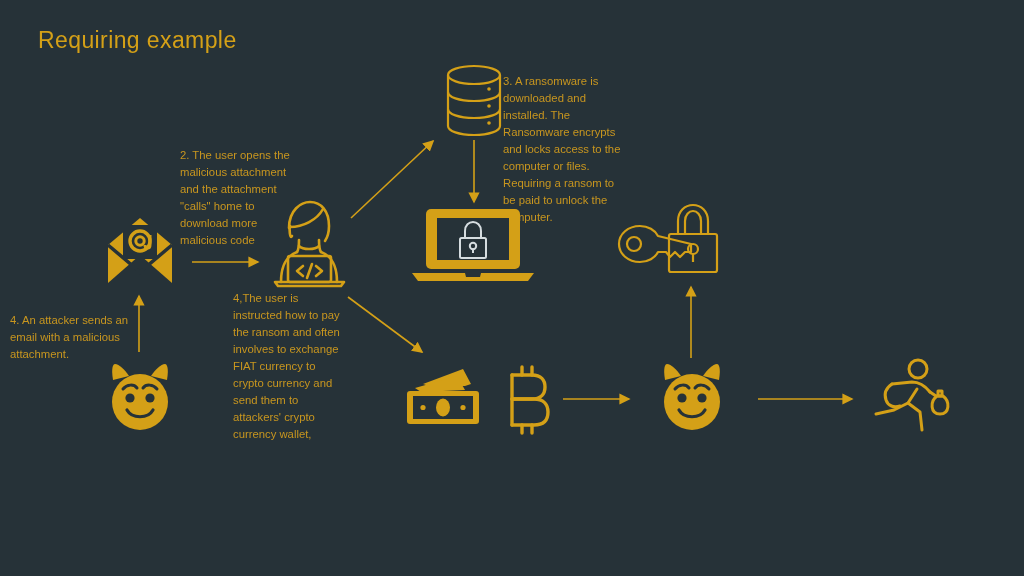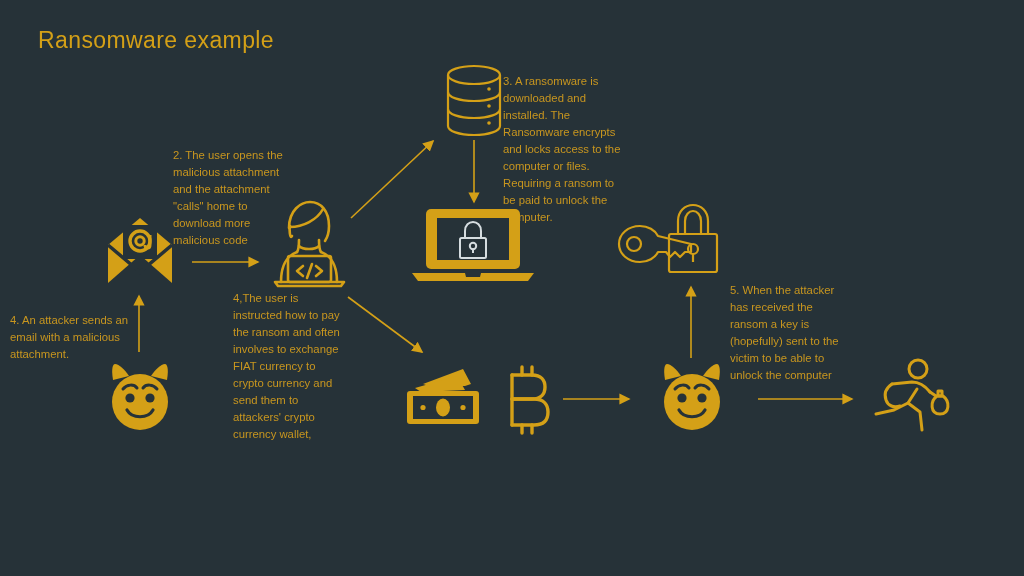--- a/index.html
+++ b/index.html
@@ -31,21 +31,21 @@
   svg{display:block;overflow:visible;}
 
   
   #arrows{position:absolute;left:0;top:0;}
 </style>
 </head>
 <body>
 
 <div id="canvas">
 
-  <div class="title">Ransomware example</div>
+  <div class="title">Requiring example</div>
 
   <svg id="arrows" width="1024" height="576">
     <defs>
       <marker id="ah" markerWidth="7" markerHeight="7" refX="6" refY="3.5" orient="auto">
         <path d="M0,0 L7,3.5 L0,7 z" fill="#d4a017"></path>
       </marker>
     </defs>
     <g stroke="#d4a017" stroke-width="1.6" fill="none" marker-end="url(#ah)">
       <line x1="139" y1="352" x2="139" y2="296"></line>
       <line x1="192" y1="262" x2="258" y2="262"></line>
@@ -53,27 +53,26 @@
       <line x1="474" y1="140" x2="474" y2="202"></line>
       <line x1="348" y1="297" x2="422" y2="352"></line>
       <line x1="563" y1="399" x2="629" y2="399"></line>
       <line x1="691" y1="358" x2="691" y2="287"></line>
       <line x1="758" y1="399" x2="852" y2="399"></line>
     </g>
   </svg>
 
   <div class="caption" style="left:10px;top:312px;width:132px;">4. An attacker sends an email with a malicious attachment.</div>
 
-  <div class="caption" style="left:173px;top:147px;width:120px;">2. The user opens the malicious attachment and the attachment "calls" home to download more malicious code</div>
+  <div class="caption" style="left:180px;top:147px;width:120px;">2. The user opens the malicious attachment and the attachment "calls" home to download more malicious code</div>
 
   <div class="caption" style="left:503px;top:73px;width:118px;">3. A ransomware is downloaded and installed. The Ransomware encrypts and locks access to the computer or files. Requiring a ransom to be paid to unlock the computer.</div>
 
   <div class="caption" style="left:233px;top:290px;width:116px;">4,The user is instructed how to pay the ransom and often involves to exchange FIAT currency to crypto currency and send them to attackers' crypto currency wallet,</div>
 
-  <div class="caption" style="left:730px;top:282px;width:110px;">5. When the attacker has received the ransom a key is (hopefully) sent to the victim to be able to unlock the computer</div>
 
   <div class="node" style="left:101px;top:358px;">
     <svg width="78" height="78" viewBox="0 0 78 78">
       <path d="M12 22 C10 10 12 6 14 6 C18 6 24 12 28 18 Z" fill="#d4a017"></path>
       <path d="M66 22 C68 10 66 6 64 6 C60 6 54 12 50 18 Z" fill="#d4a017"></path>
       <circle cx="39" cy="44" r="28" fill="#d4a017"></circle>
       <circle cx="29" cy="40" r="4.6" fill="#263238"></circle>
       <circle cx="49" cy="40" r="4.6" fill="#263238"></circle>
       <path d="M22 31 C26 26 33 26 36 30" stroke="#263238" stroke-width="3" fill="none" stroke-linecap="round"></path>
       <path d="M56 31 C52 26 45 26 42 30" stroke="#263238" stroke-width="3" fill="none" stroke-linecap="round"></path>

